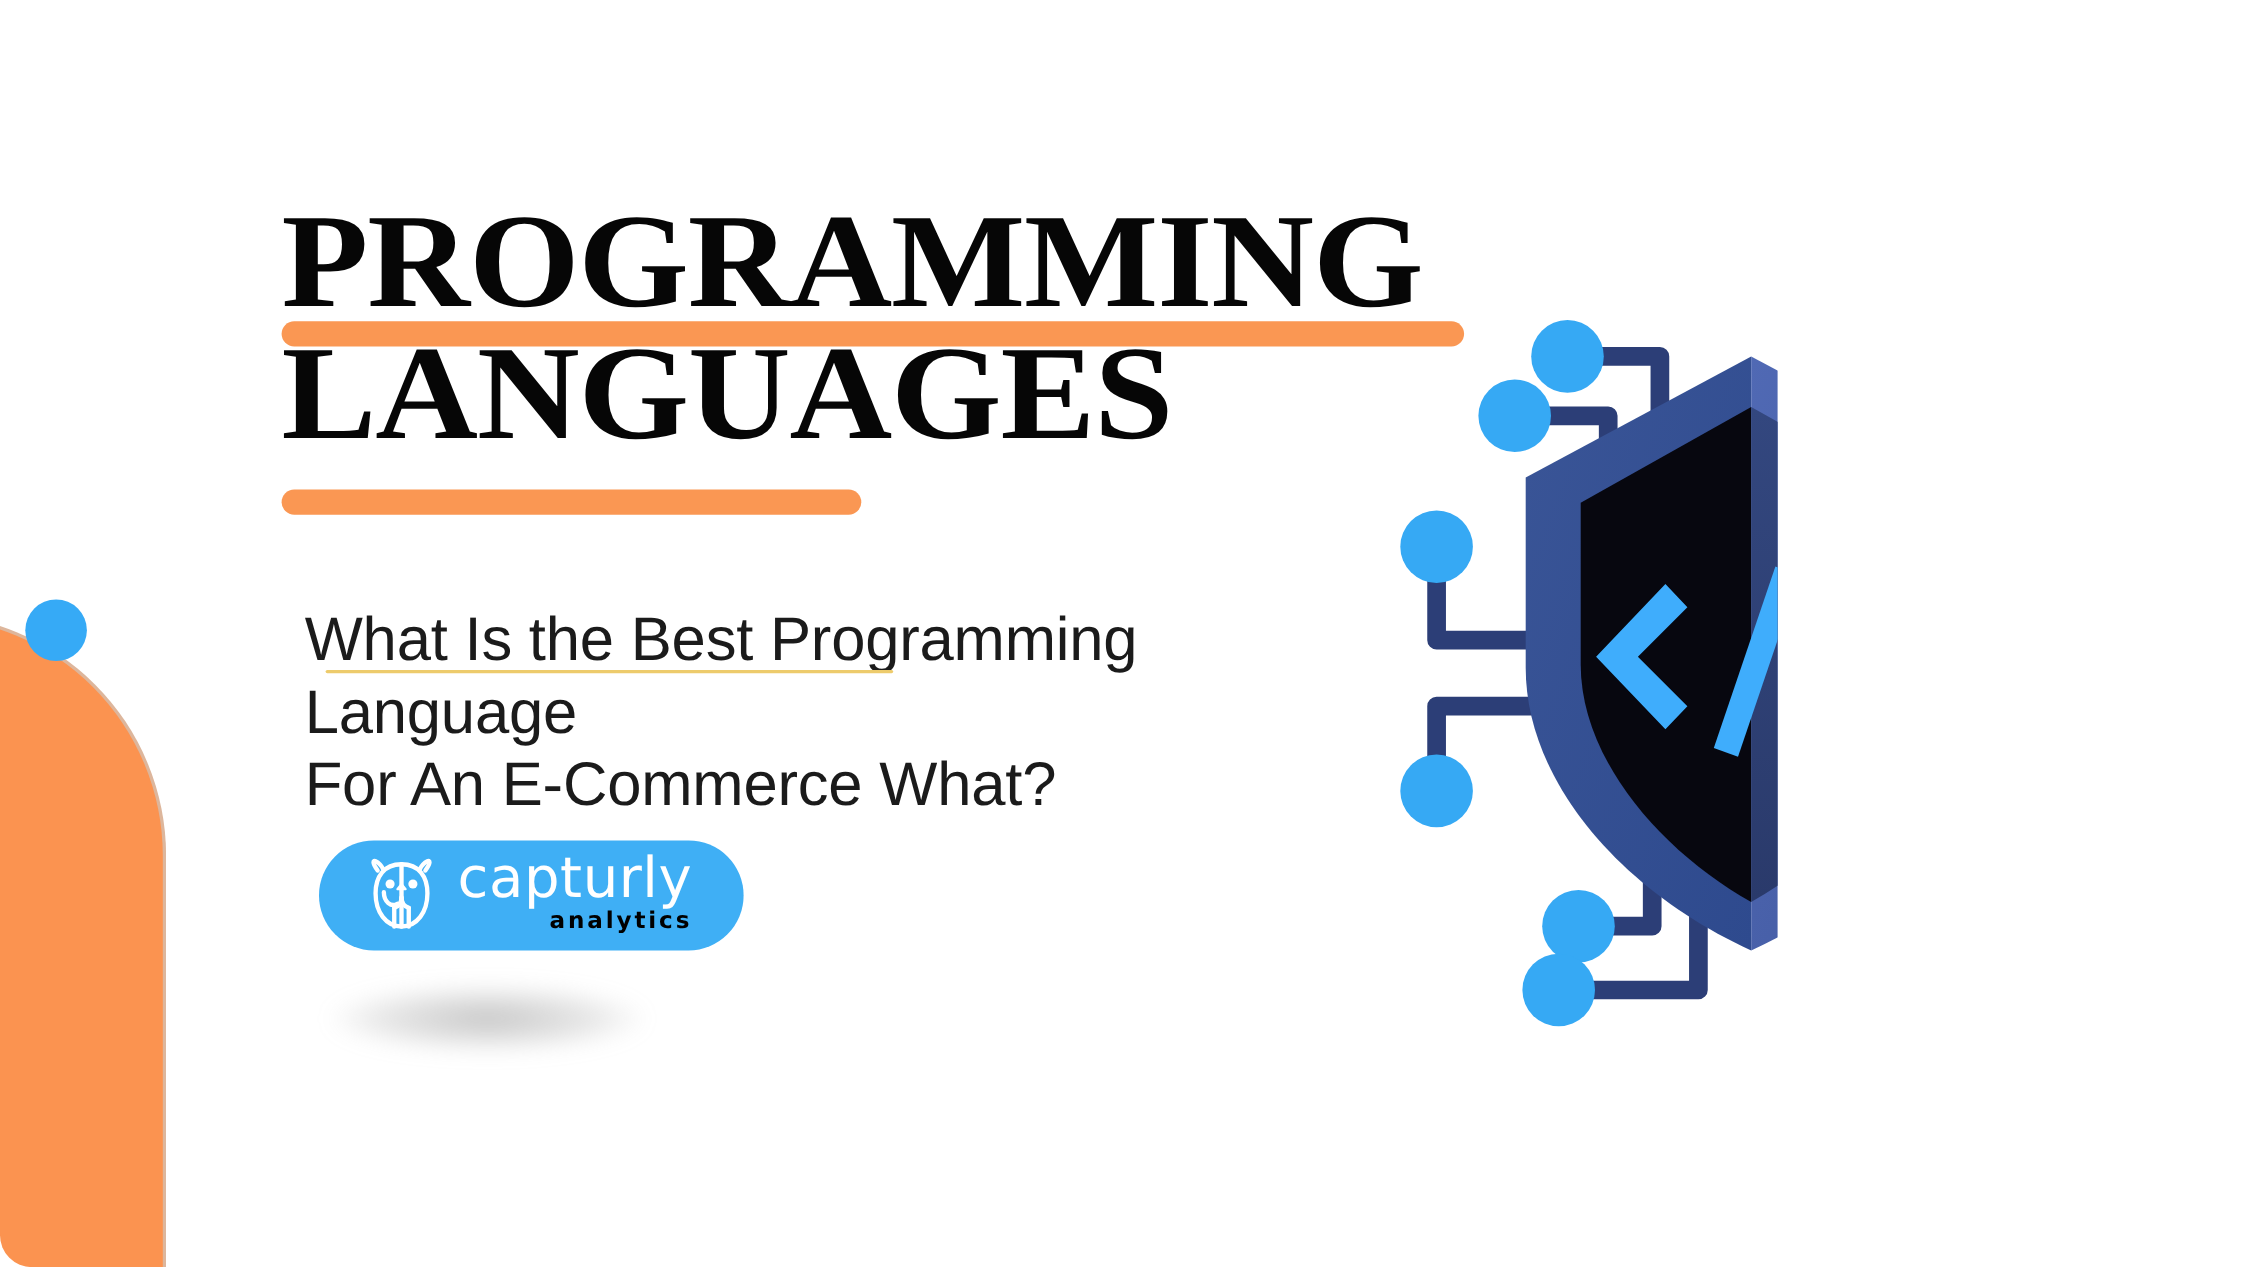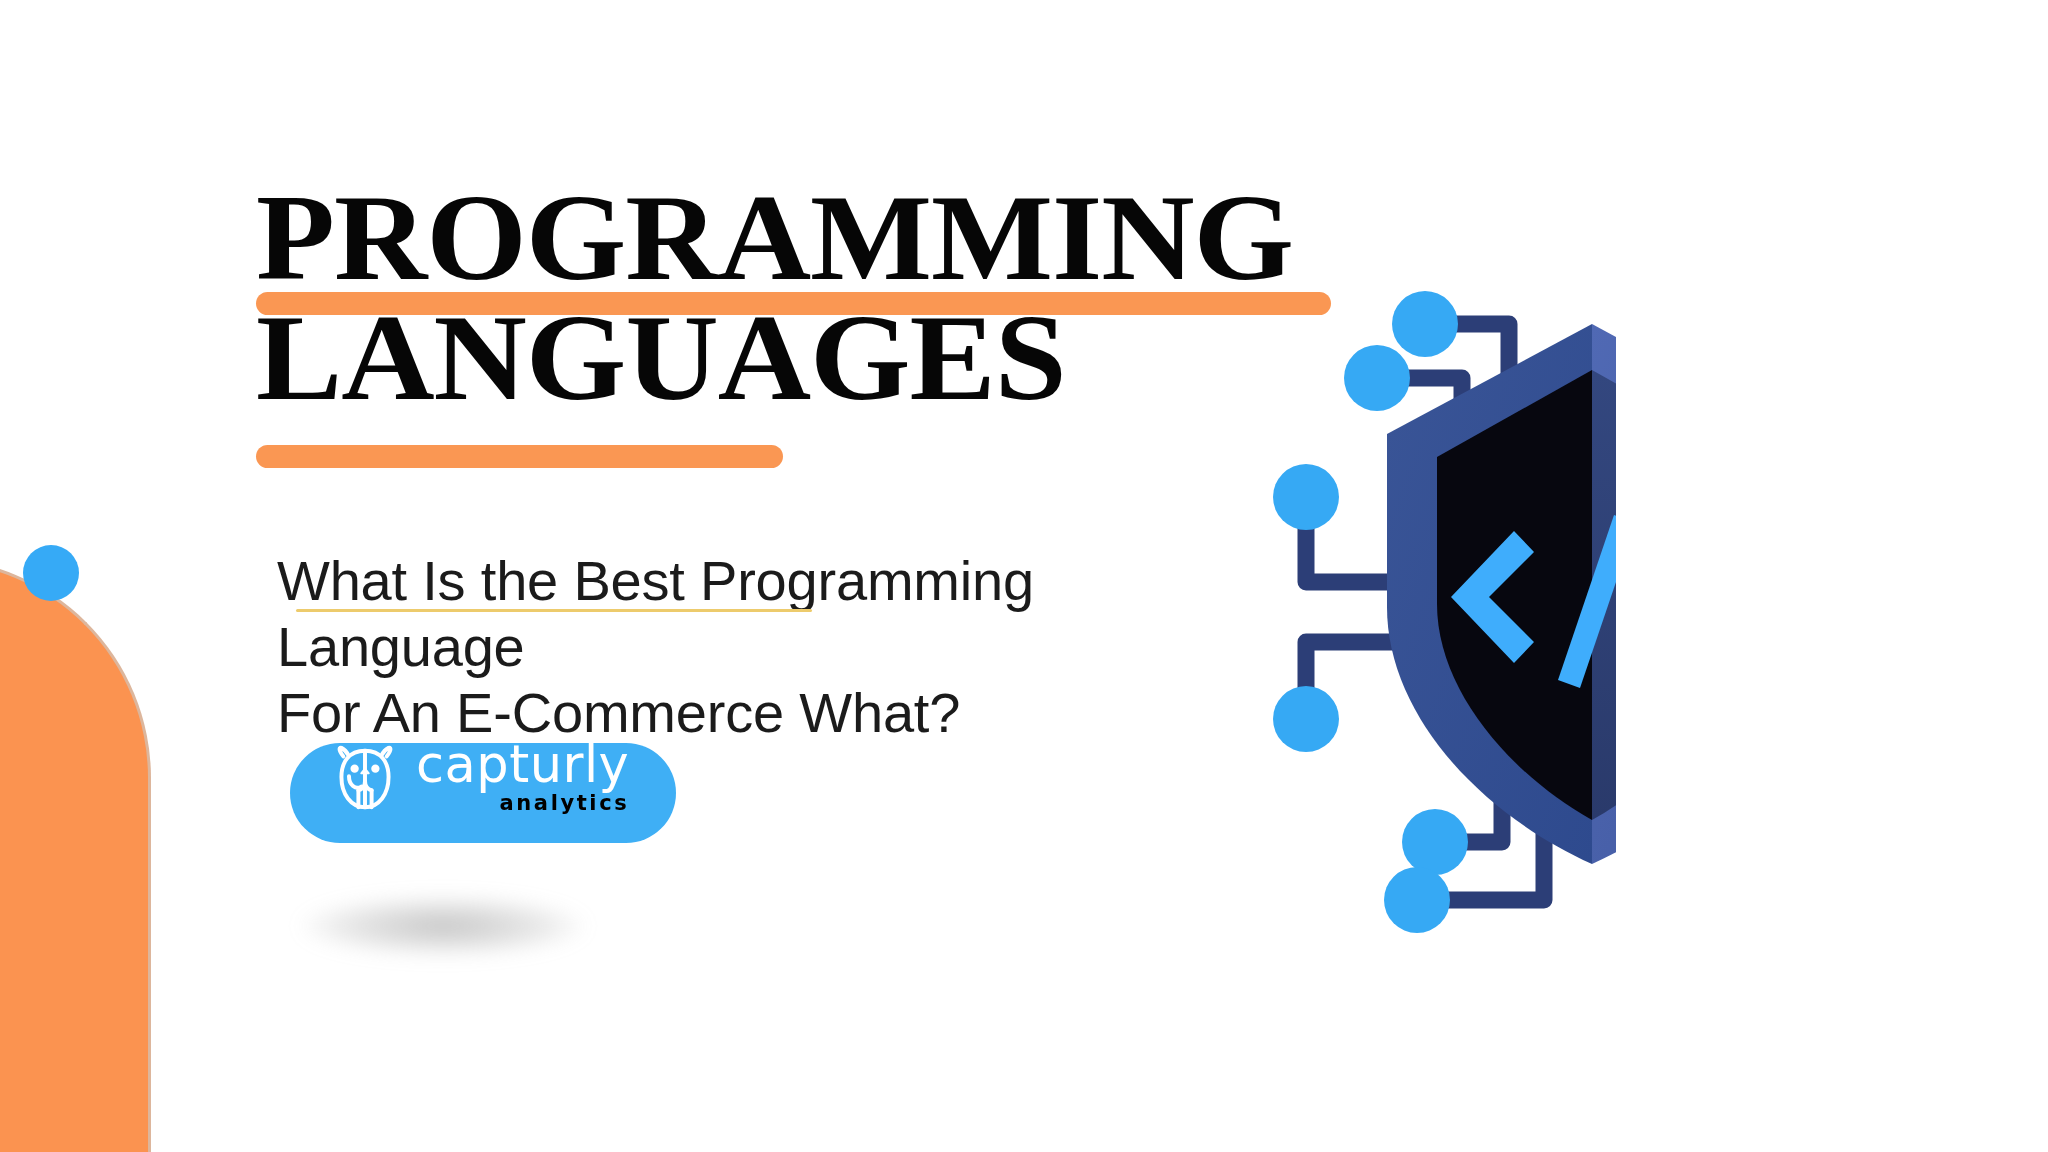--- a/index.html
+++ b/index.html
@@ -7,20 +7,21 @@
     padding: 0;
     background: #ffffff;
   }
   #stage {
     position: relative;
     width: 1616px;
     height: 1152px;
     background: #ffffff;
     overflow: hidden;
     font-family: "Liberation Sans", sans-serif;
+    border-radius: 29px;
   }
 
   
   .deco-blue-right {
     position: absolute;
     top: -120px;
     left: 1933px;
     width: 420px;
     height: 680px;
     background: #36AAF6;
@@ -116,27 +117,27 @@
     top: 895px;
     width: 290px;
     height: 62px;
     border-radius: 50%;
     background: radial-gradient(ellipse at center, rgba(120,120,120,0.42) 0%, rgba(150,150,150,0.22) 48%, rgba(255,255,255,0) 72%);
     filter: blur(9px);
   }
   .logo-pill {
     position: absolute;
     left: 290px;
-    top: 743px;
+    top: 764px;
     width: 386px;
     height: 100px;
     border-radius: 50px;
     background: #3FAFF5;
     display: flex;
-    align-items: flex-start;
+    align-items: center;
     padding-left: 42px;
     box-sizing: border-box;
   }
   .owl-icon { width: 66px; height: 72px; flex: none; }
   .logo-wordmark {
     margin-left: 18px;
     position: relative;
     top: -2px;
   }
   .logo-name {

